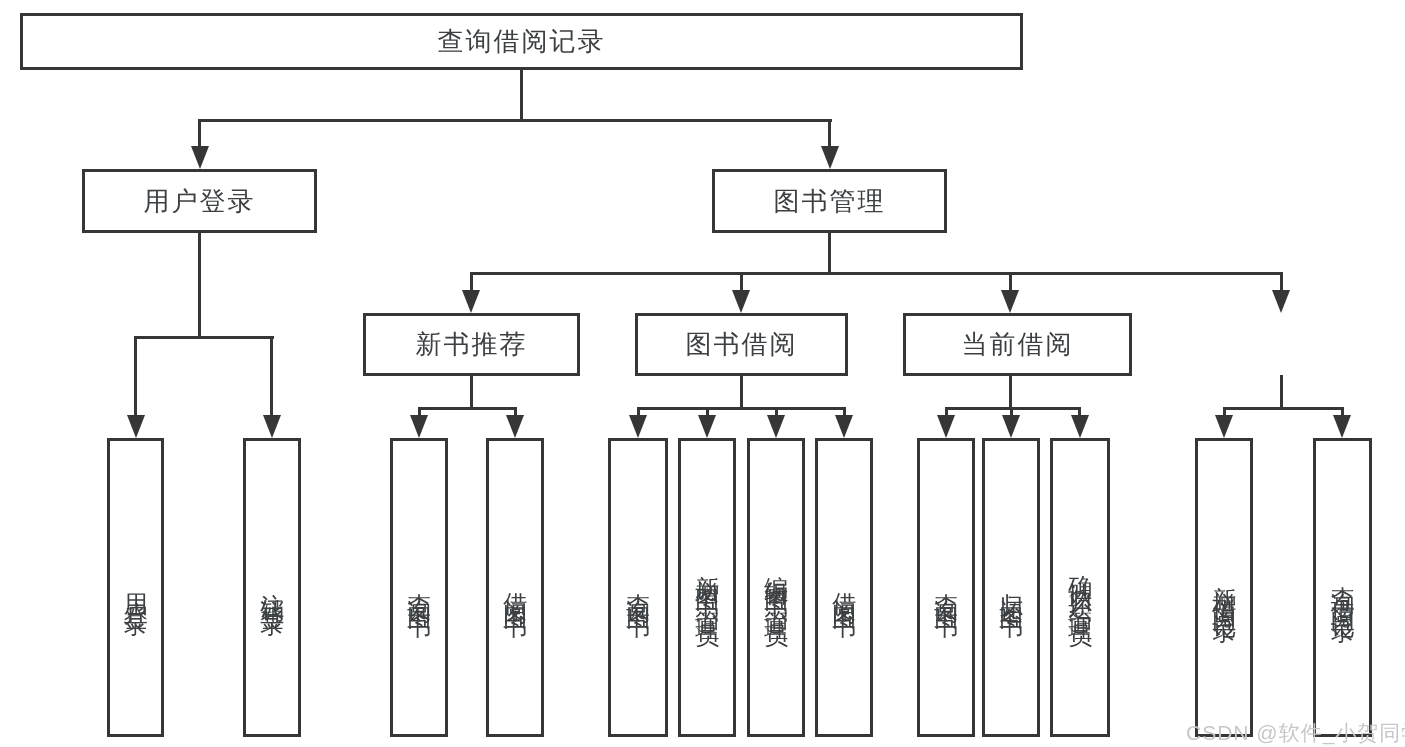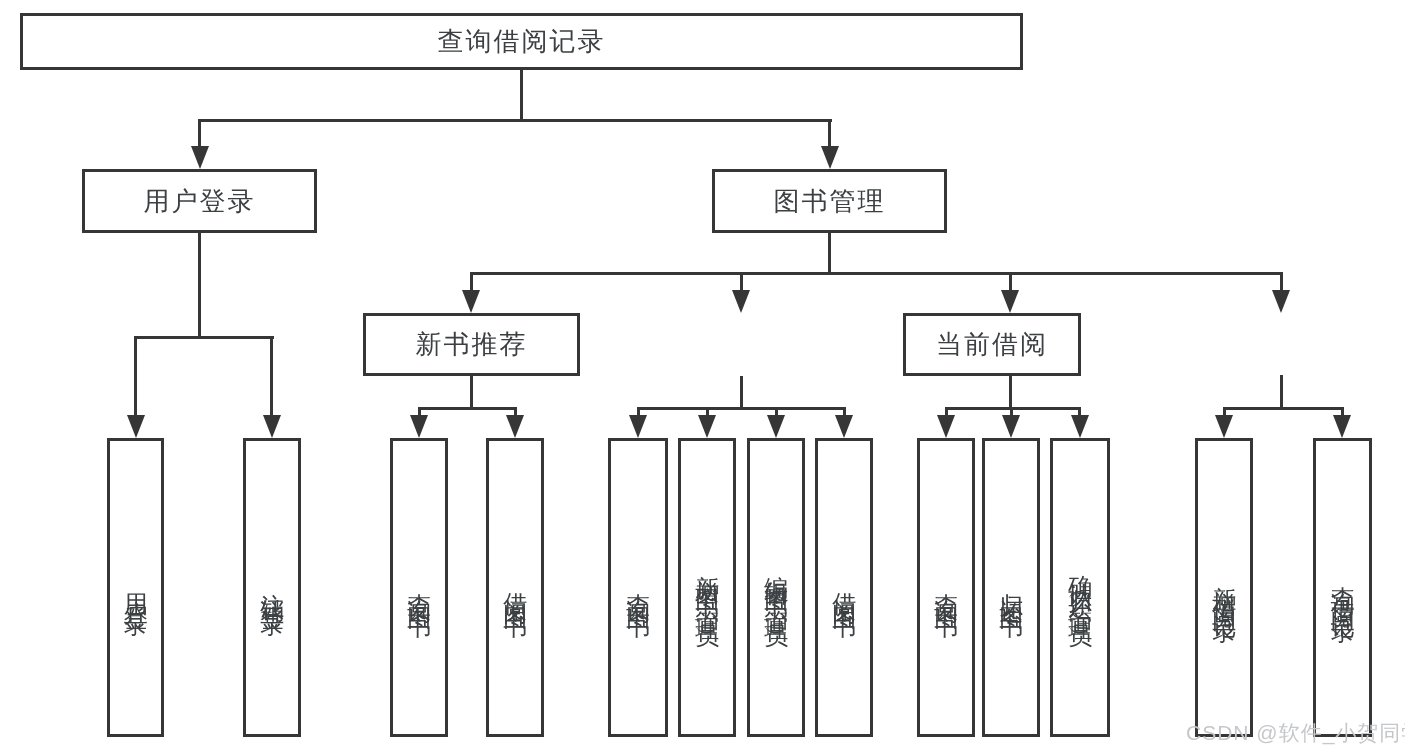--- a/index.html
+++ b/index.html
@@ -121,22 +121,23 @@
   <div class="arr" style="left:1333px;top:415px;"></div>
 
   <div class="box" style="left:20px;top:13px;width:1003px;height:57px;">查询借阅记录</div>
 
   <div class="box" style="left:82px;top:169px;width:235px;height:64px;">用户登录</div>
 
   <div class="box" style="left:363px;top:313px;width:217px;height:63px;">新书推荐</div>
 
   <div class="box" style="left:712px;top:169px;width:235px;height:64px;">图书管理</div>
 
+  <div class="box" style="left:635px;top:313px;width:213px;height:63px;">图书借阅</div>
 
-  <div class="box" style="left:903px;top:313px;width:178px;height:63px;">当前借阅</div>
+  <div class="box" style="left:903px;top:313px;width:229px;height:63px;">当前借阅</div>
 
 
   <div class="leaf" style="left:107px;top:438px;width:57px;height:299px;">
     <span>用户登录</span>
   </div>
   <div class="leaf" style="left:243px;top:438px;width:58px;height:299px;">
     <span>注销登录</span>
   </div>
 
   <div class="leaf" style="left:390px;top:438px;width:58px;height:299px;">

